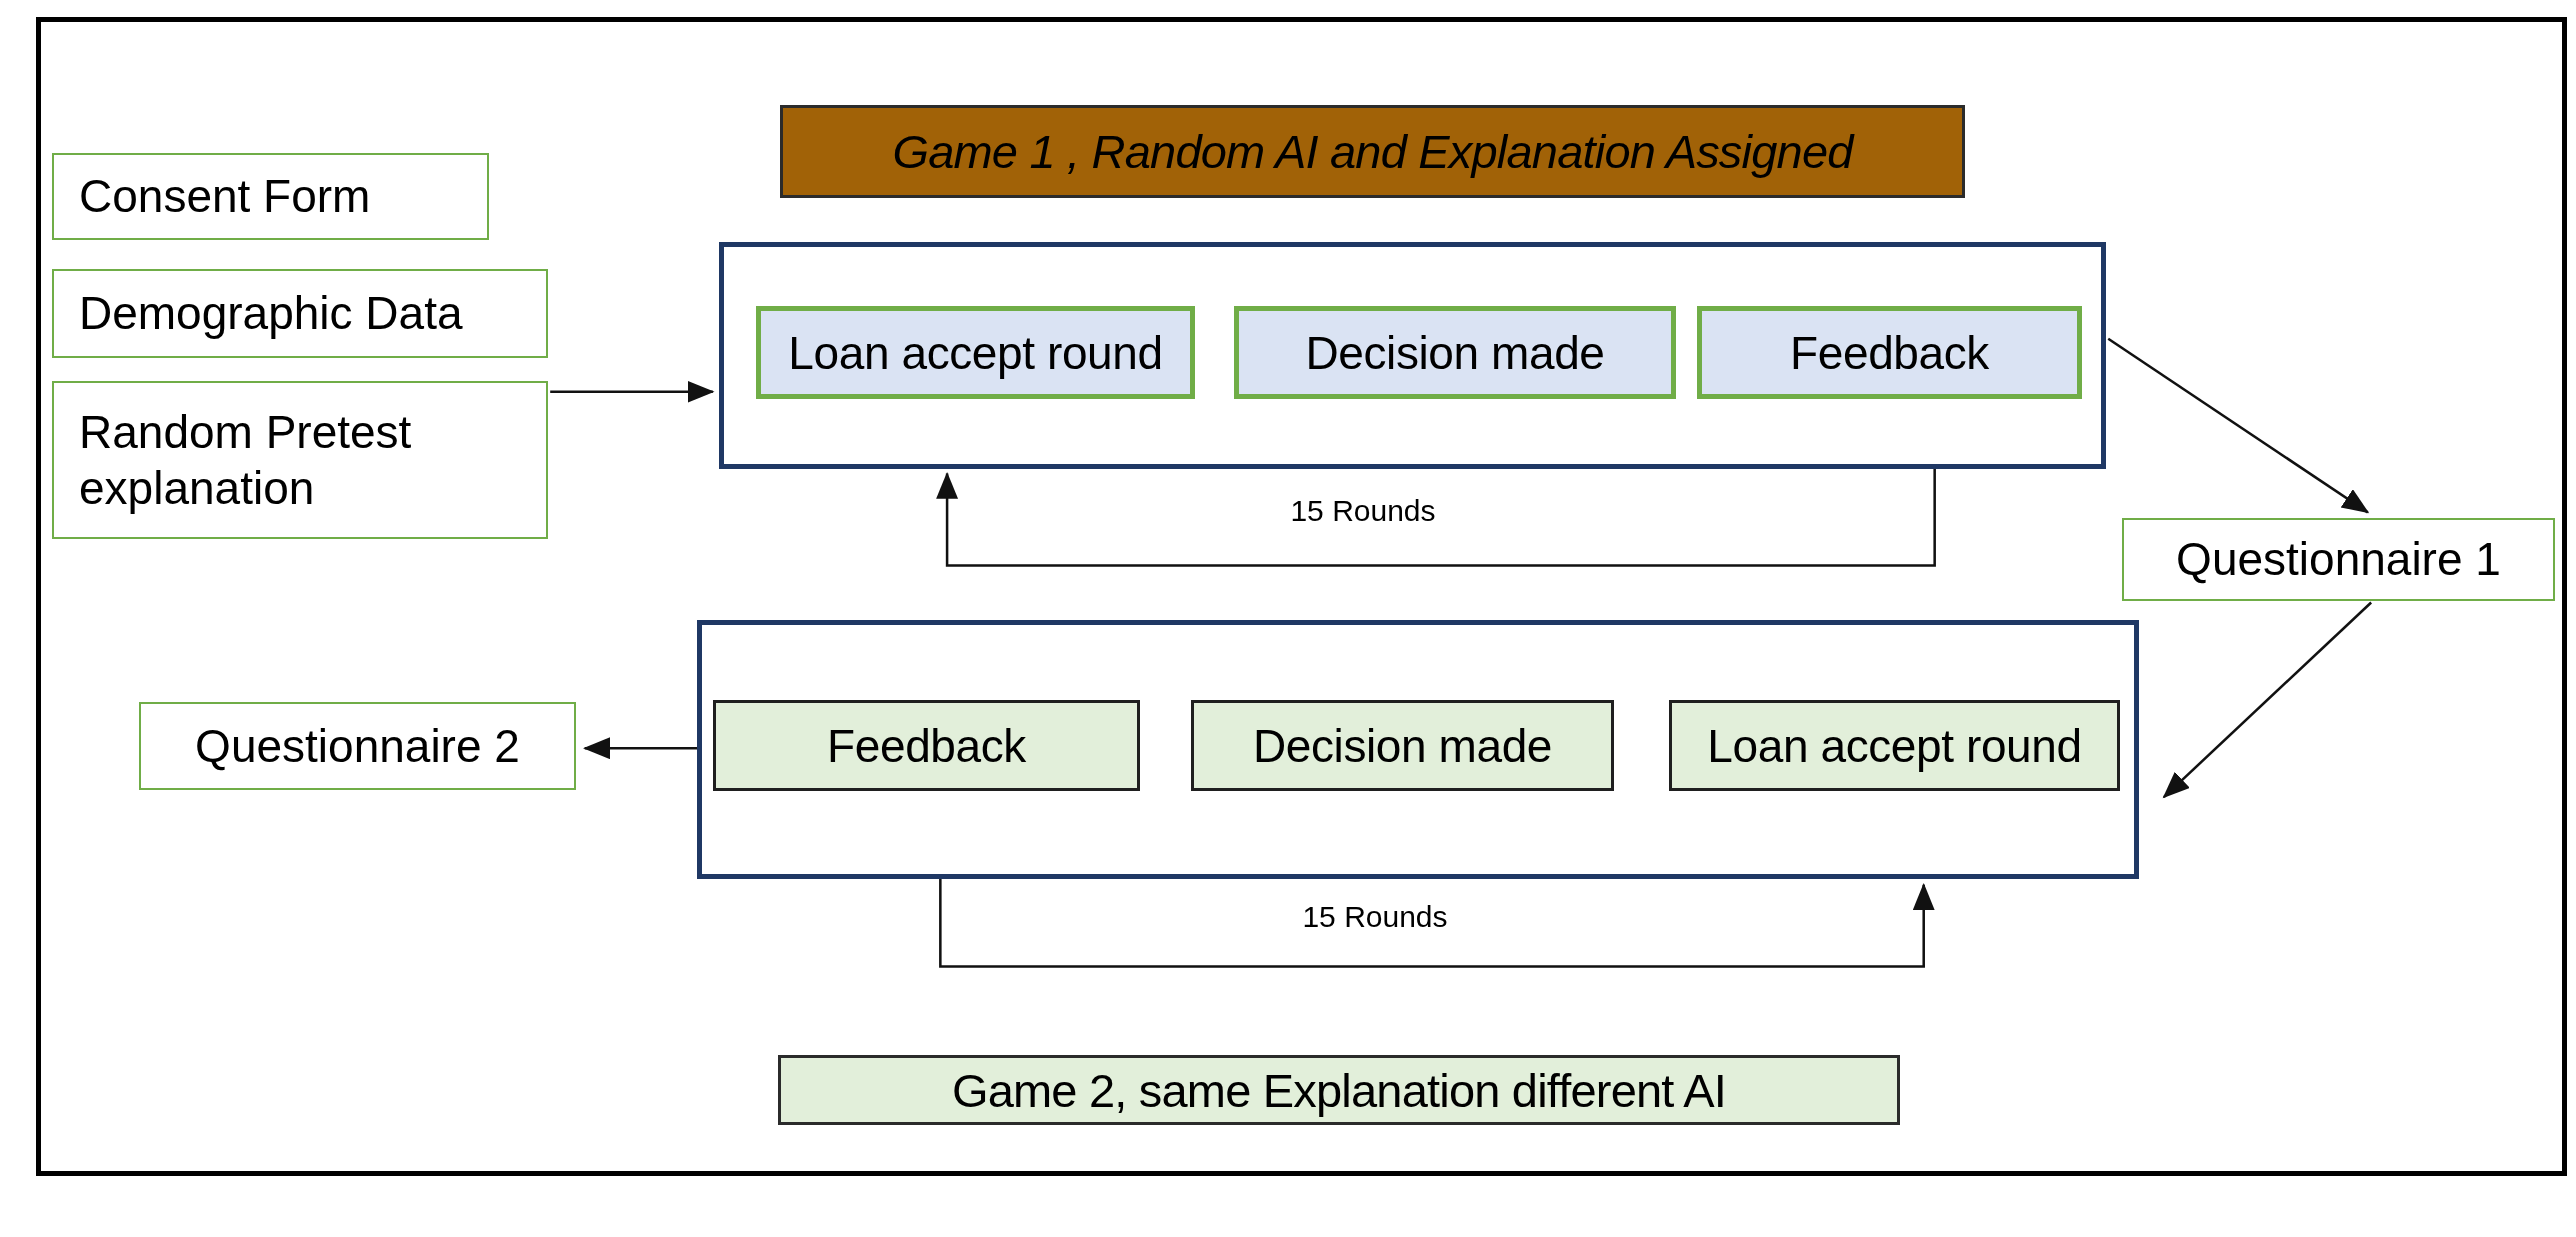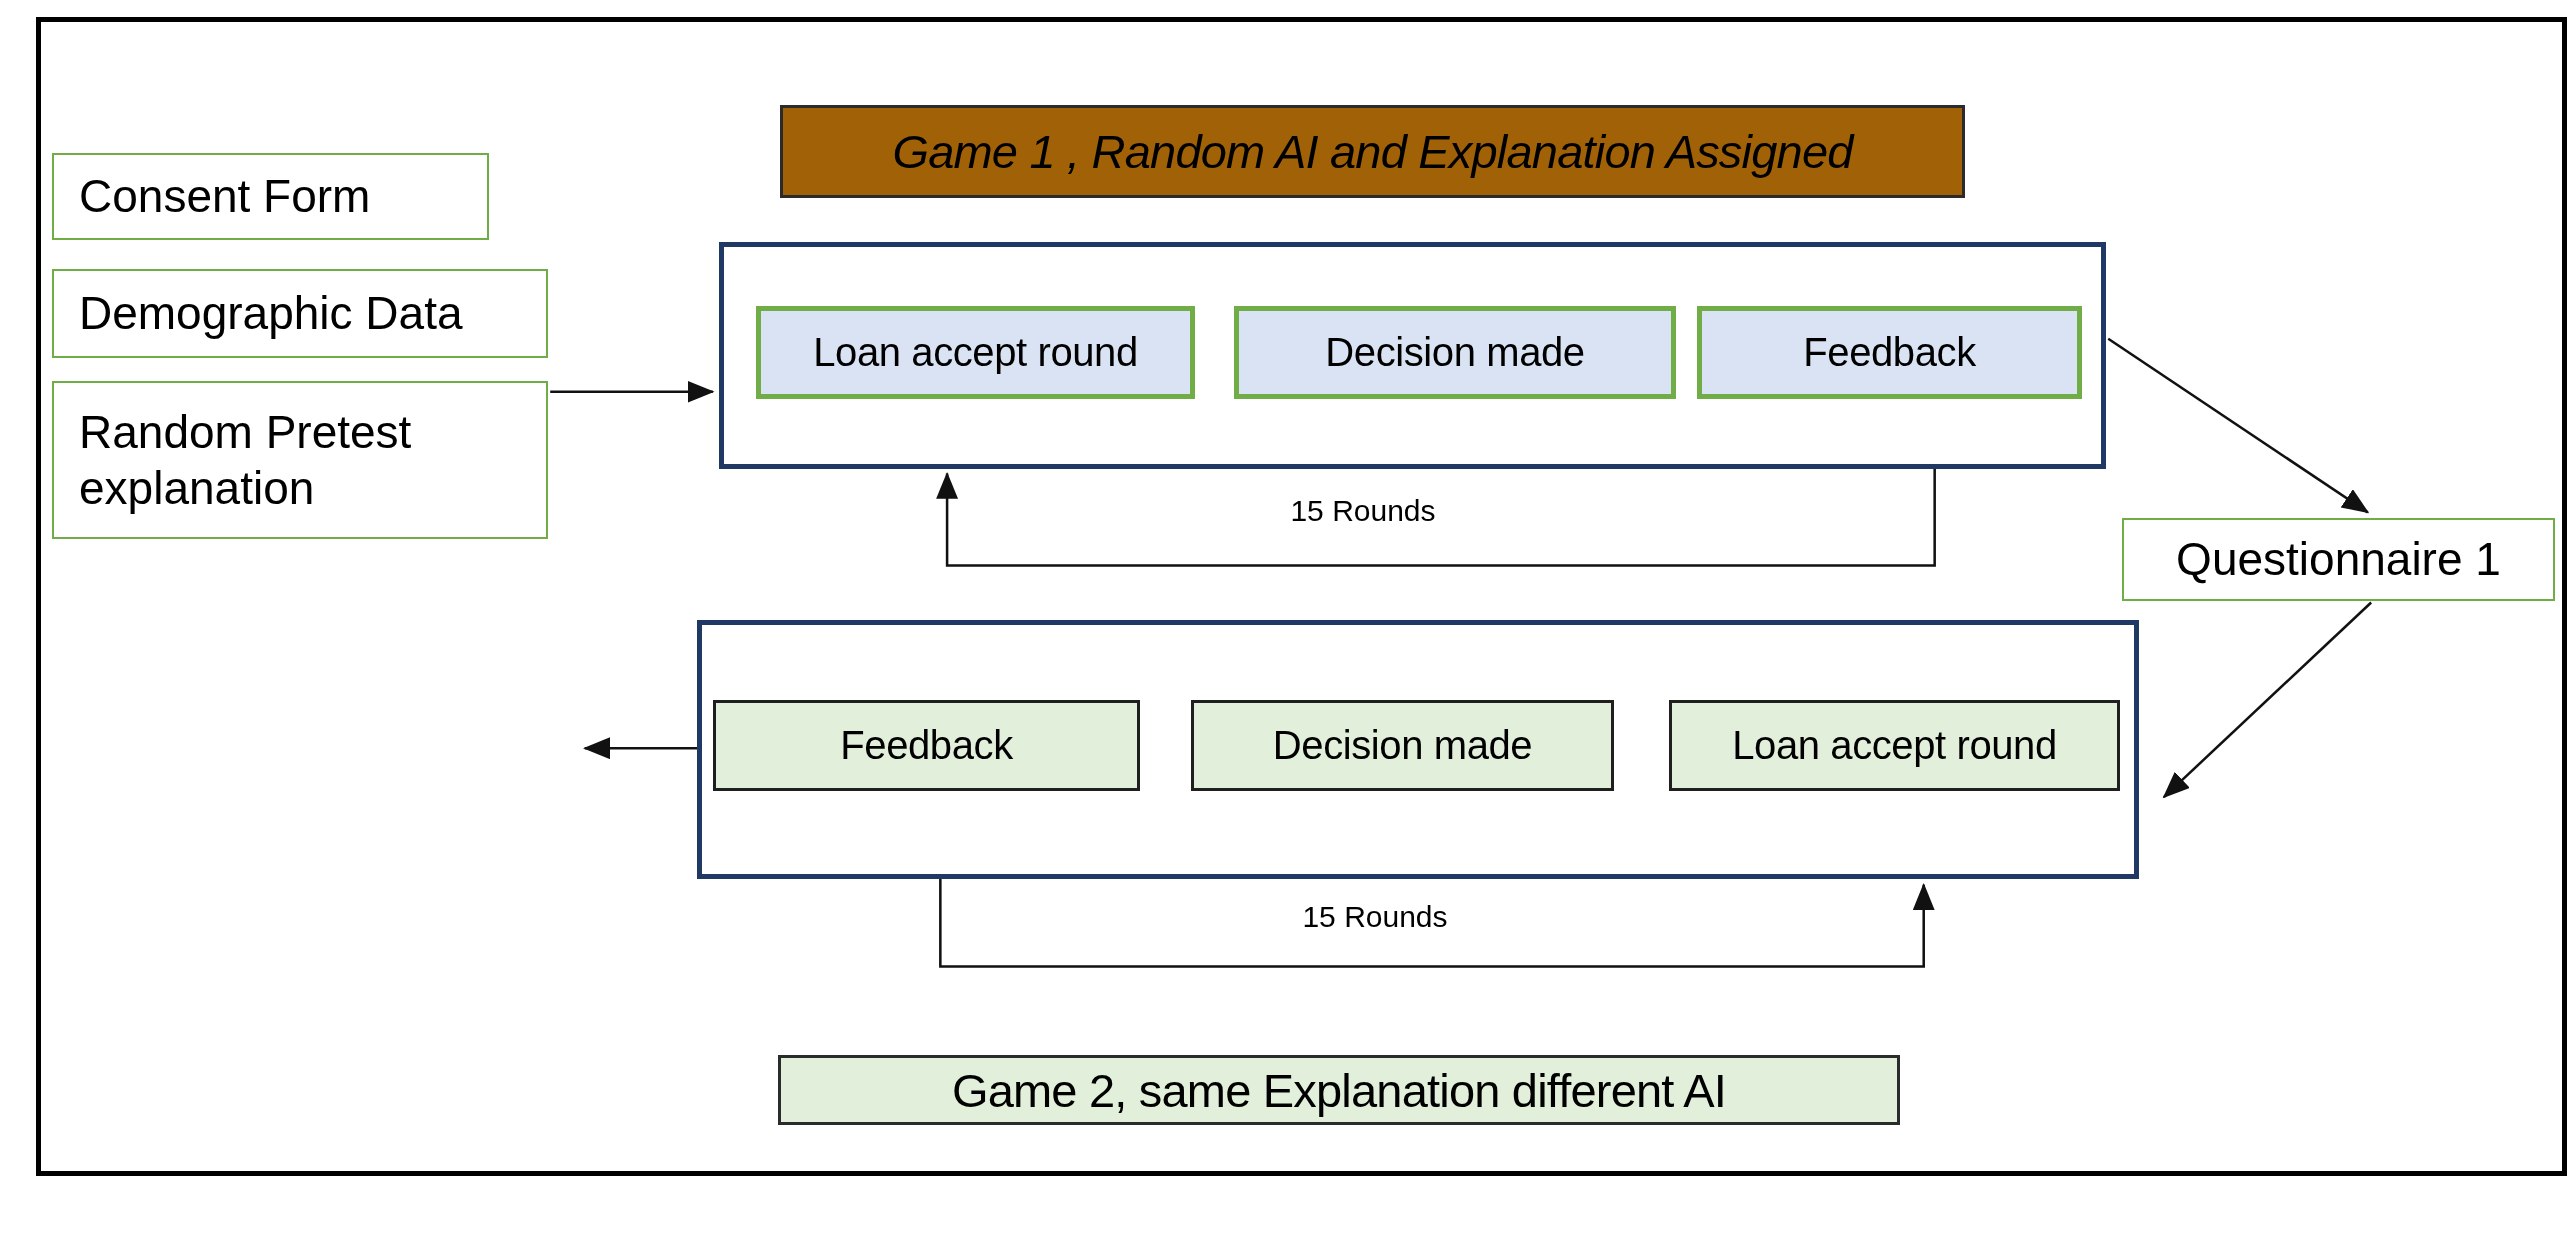--- a/index.html
+++ b/index.html
@@ -15,21 +15,21 @@
   .gbox.left{justify-content:flex-start;padding-left:25px;padding-right:13.5px;}
   .gbox.center{justify-content:center;text-align:center;}
   
   .banner{display:flex;align-items:center;justify-content:center;text-align:center;
           font-size:47px;letter-spacing:-0.8px;border:3.4px solid #2b2b2b;}
   .banner.blue{background:#a16207;font-style:italic;}
   .banner.green{background:#E2EFDA;}
   
   .container{background:#ffffff;border:5px solid #1F3864;}
   
-  .node{display:flex;align-items:center;justify-content:center;text-align:center;font-size:40px;letter-spacing:-0.4px;}
+  .node{display:flex;align-items:center;justify-content:center;text-align:center;font-size:46px;letter-spacing:-0.4px;}
   .node.blue{background:#DAE3F3;border:5.9px solid #70AD47;}
   .node.green{background:#E2EFDA;border:3.4px solid #1f1f1f;}
   
   .rounds{width:438px;text-align:center;font-size:30px;}
   svg.wires{position:absolute;left:0;top:0;width:2576px;height:1237px;pointer-events:none;}
   svg.wires line, svg.wires polyline{stroke:#111;stroke-width:3;fill:none;}
 </style>
 </head>
 <body>
 
@@ -68,19 +68,20 @@
 
   <div class="abs rounds" style="left:1131px;top:494px;">15 Rounds</div>
 
   <div class="abs gbox center" style="left:2109px;top:518px;width:433px;height:83px;">Questionnaire 1</div>
 
   <div class="abs container" style="left:684px;top:620px;width:1442px;height:259px;"></div>
   <div class="abs node green" style="left:700px;top:700px;width:427px;height:91px;">Feedback</div>
   <div class="abs node green" style="left:1178px;top:700px;width:423px;height:91px;">Decision made</div>
   <div class="abs node green" style="left:1656px;top:700px;width:451px;height:91px;">Loan accept round</div>
 
+  <div class="abs gbox center" style="left:126px;top:702px;width:437px;height:88px;">Questionnaire 2</div>
 
   <div class="abs rounds" style="left:1143px;top:900px;">15 Rounds</div>
 
   <div class="abs banner green" style="left:765px;top:1055px;width:1122px;height:70px;">Game 2, same Explanation different AI</div>
 
 </div>
 
 
 </body></html>

